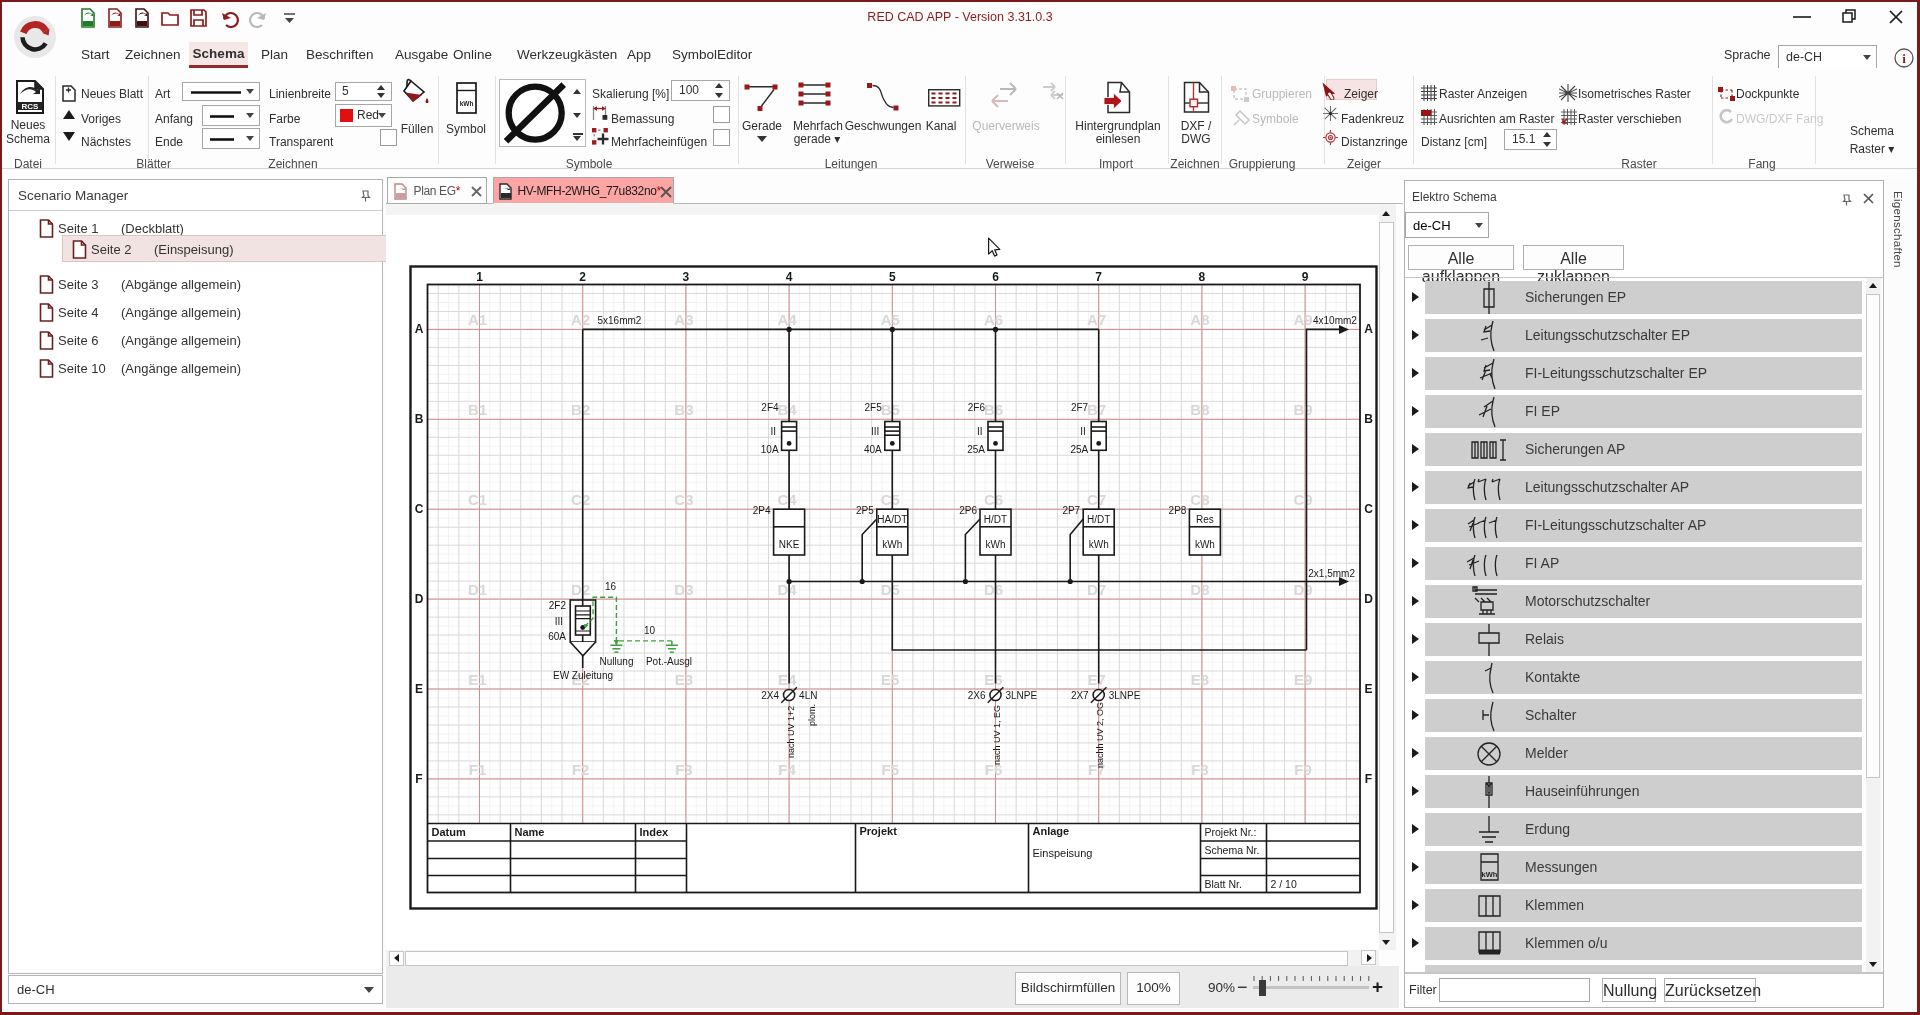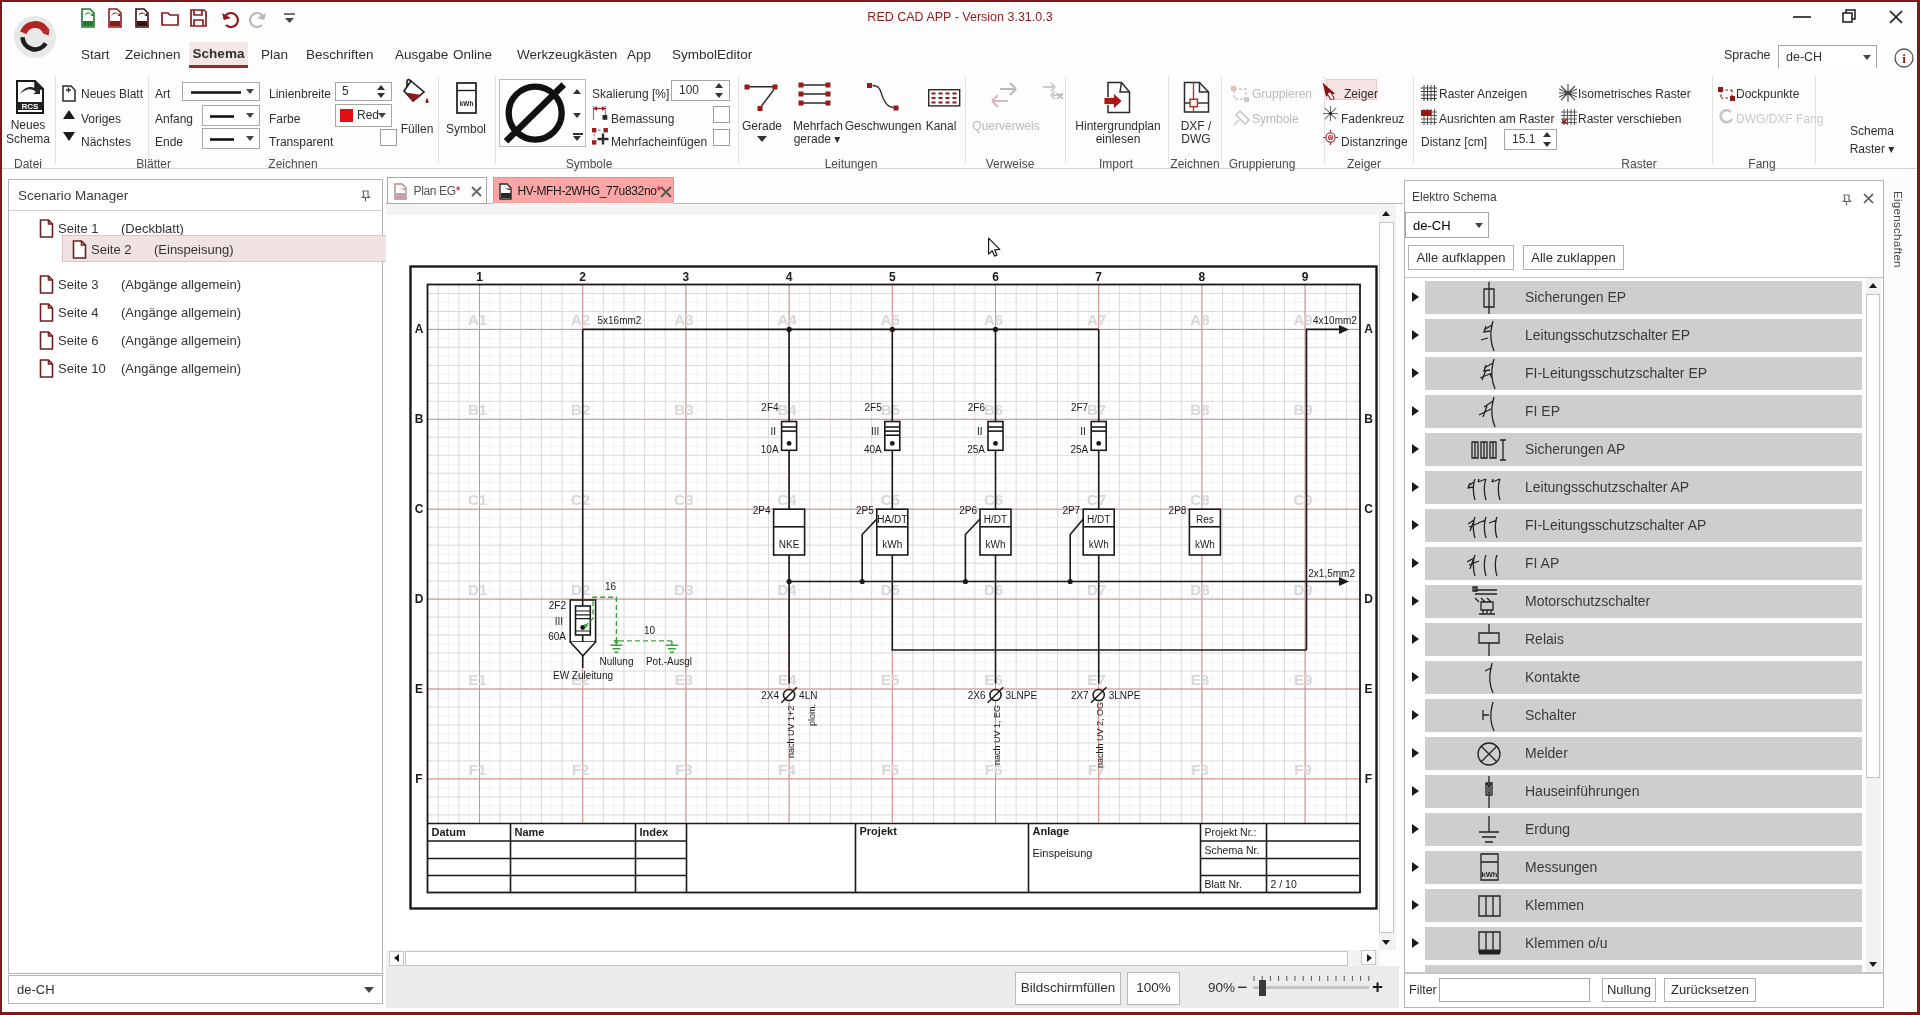--- a/index.html
+++ b/index.html
@@ -27,21 +27,21 @@
 #lcombo{position:absolute;left:8px;top:975px;width:375px;height:29px;background:#fff;border:1px solid #b4b4b4;font-size:13px;color:#2f2f2f;}
 #tabs{position:absolute;left:386px;top:177px;width:1017px;height:27px;background:#fdfdfd;border-bottom:1px solid #b9b9b9;}
 .tab{position:absolute;top:0;height:27px;border:1px solid #a9a9a9;font-size:12px;letter-spacing:-0.35px;}
 #bbar{position:absolute;left:386px;top:966px;width:1013px;height:42px;background:#ebebeb;font-size:13.5px;color:#2f2f2f;}
 .bbtn{position:absolute;background:#fdfdfd;border:1px solid #b9b9b9;text-align:center;font-size:13.5px;color:#2f2f2f;}
 #rpanel{position:absolute;left:1404px;top:180px;width:480px;height:828px;background:#fff;border:1px solid #b4b4b4;font-size:14px;}
 #rplist{position:absolute;left:0;top:96px;width:478px;height:696px;border-top:1px solid #c6c6c6;border-bottom:1px solid #c6c6c6;overflow:hidden;}
 .rbar{position:absolute;left:20px;width:437px;height:33px;background:#cecece;color:#3a3a3a;}
 .rbar span{position:absolute;left:100px;top:8px;}
 .rarrow{position:absolute;left:7px;width:0;height:0;border-top:5px solid transparent;border-bottom:5px solid transparent;border-left:7px solid #1a1a1a;}
-.rbtn{position:absolute;background:#fdfdfd;border:1px solid #b0b0b0;text-align:center;font-size:13px;color:#2f2f2f;}
+.rbtn{position:absolute;background:#fdfdfd;border:1px solid #b0b0b0;text-align:center;font-size:16px;color:#2f2f2f;}
 #eig{position:absolute;left:1884px;top:180px;width:32px;height:828px;background:#fcfcfc;}
 #eig span{position:absolute;left:8px;top:11px;writing-mode:vertical-rl;font-size:11.5px;color:#444;letter-spacing:0.3px;}
 </style></head><body>
 <div id="title">
   <svg class="abs" width="46" height="46" viewBox="0 0 46 46" style="left:12px;top:14px;z-index:5;">
     <circle cx="23" cy="23" r="21" fill="#e9e8e8"></circle>
     <path d="M11.3 18.7 A 12.5 12.5 0 0 1 33.8 16.75" fill="none" stroke="#b32424" stroke-width="7"></path>
     <path d="M37.5 14.6 L30.1 18.9 L36.6 21.5 z" fill="#b32424"></path>
     <path d="M10.5 23.2 A 12.5 12.5 0 0 0 33.7 29.4" fill="none" stroke="#1d1d1d" stroke-width="4.5"></path>
   </svg>

